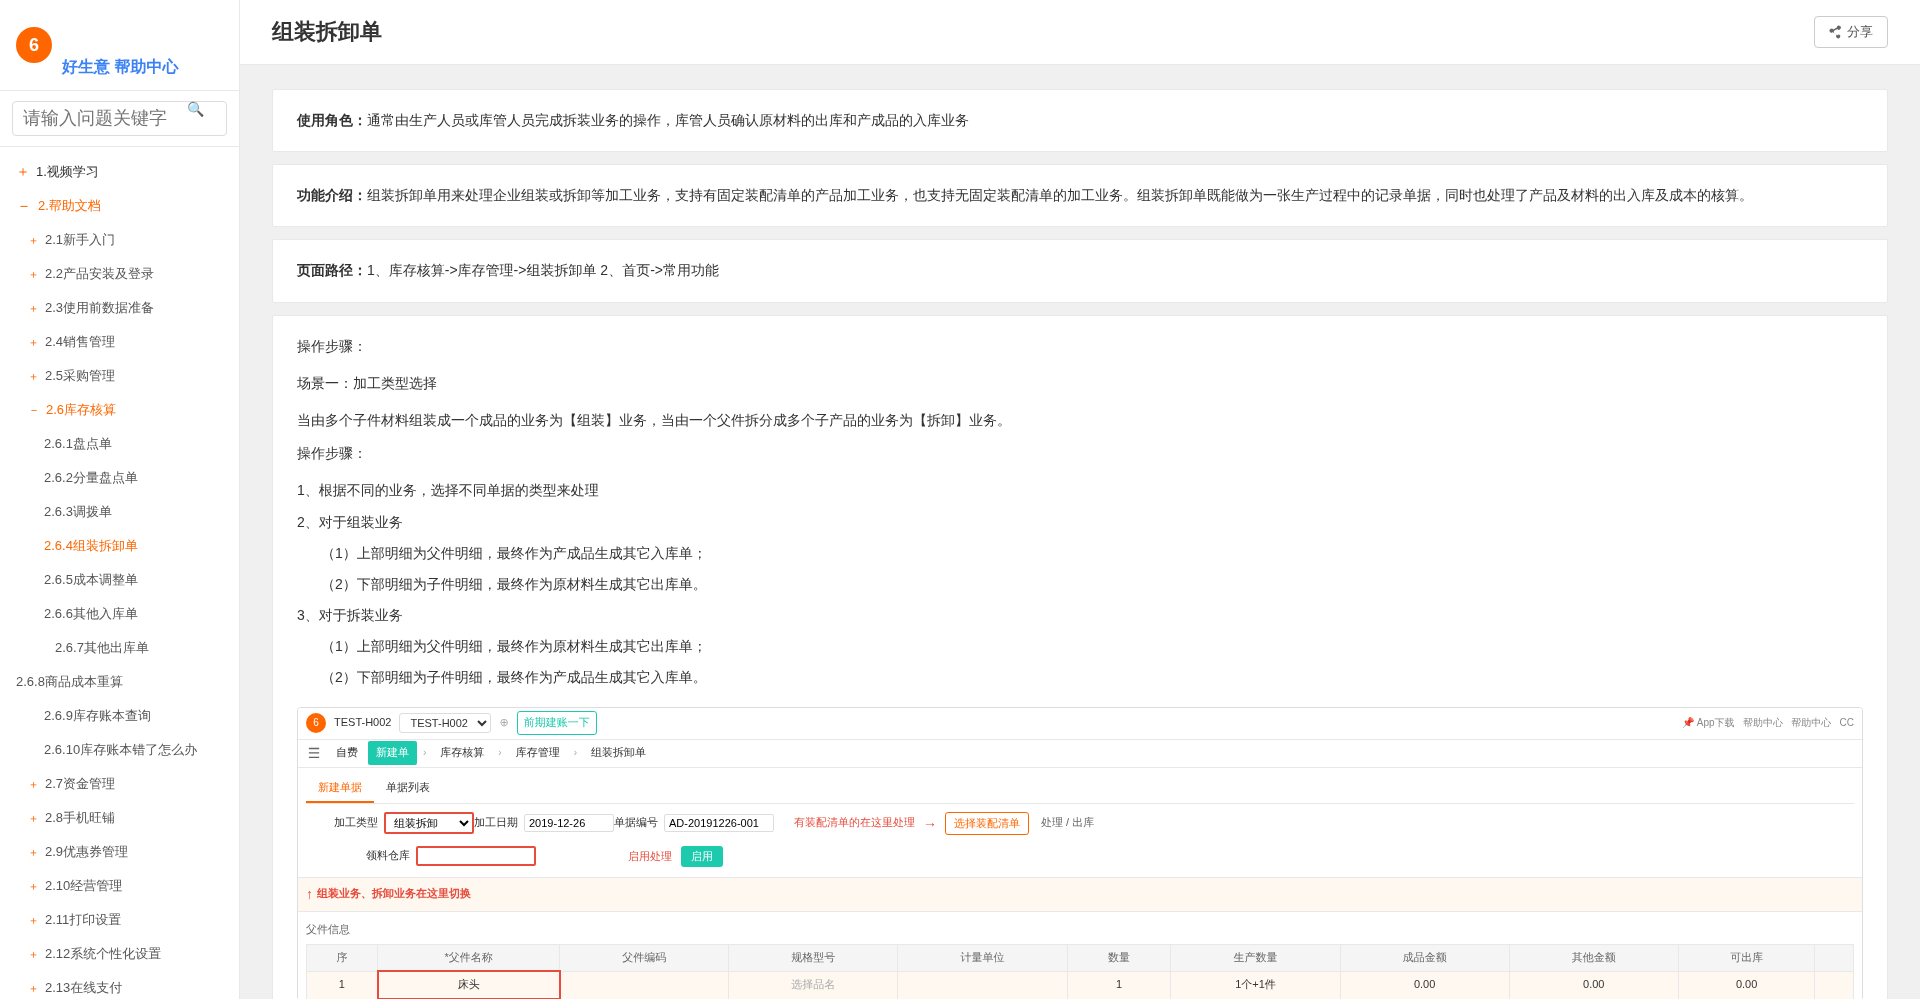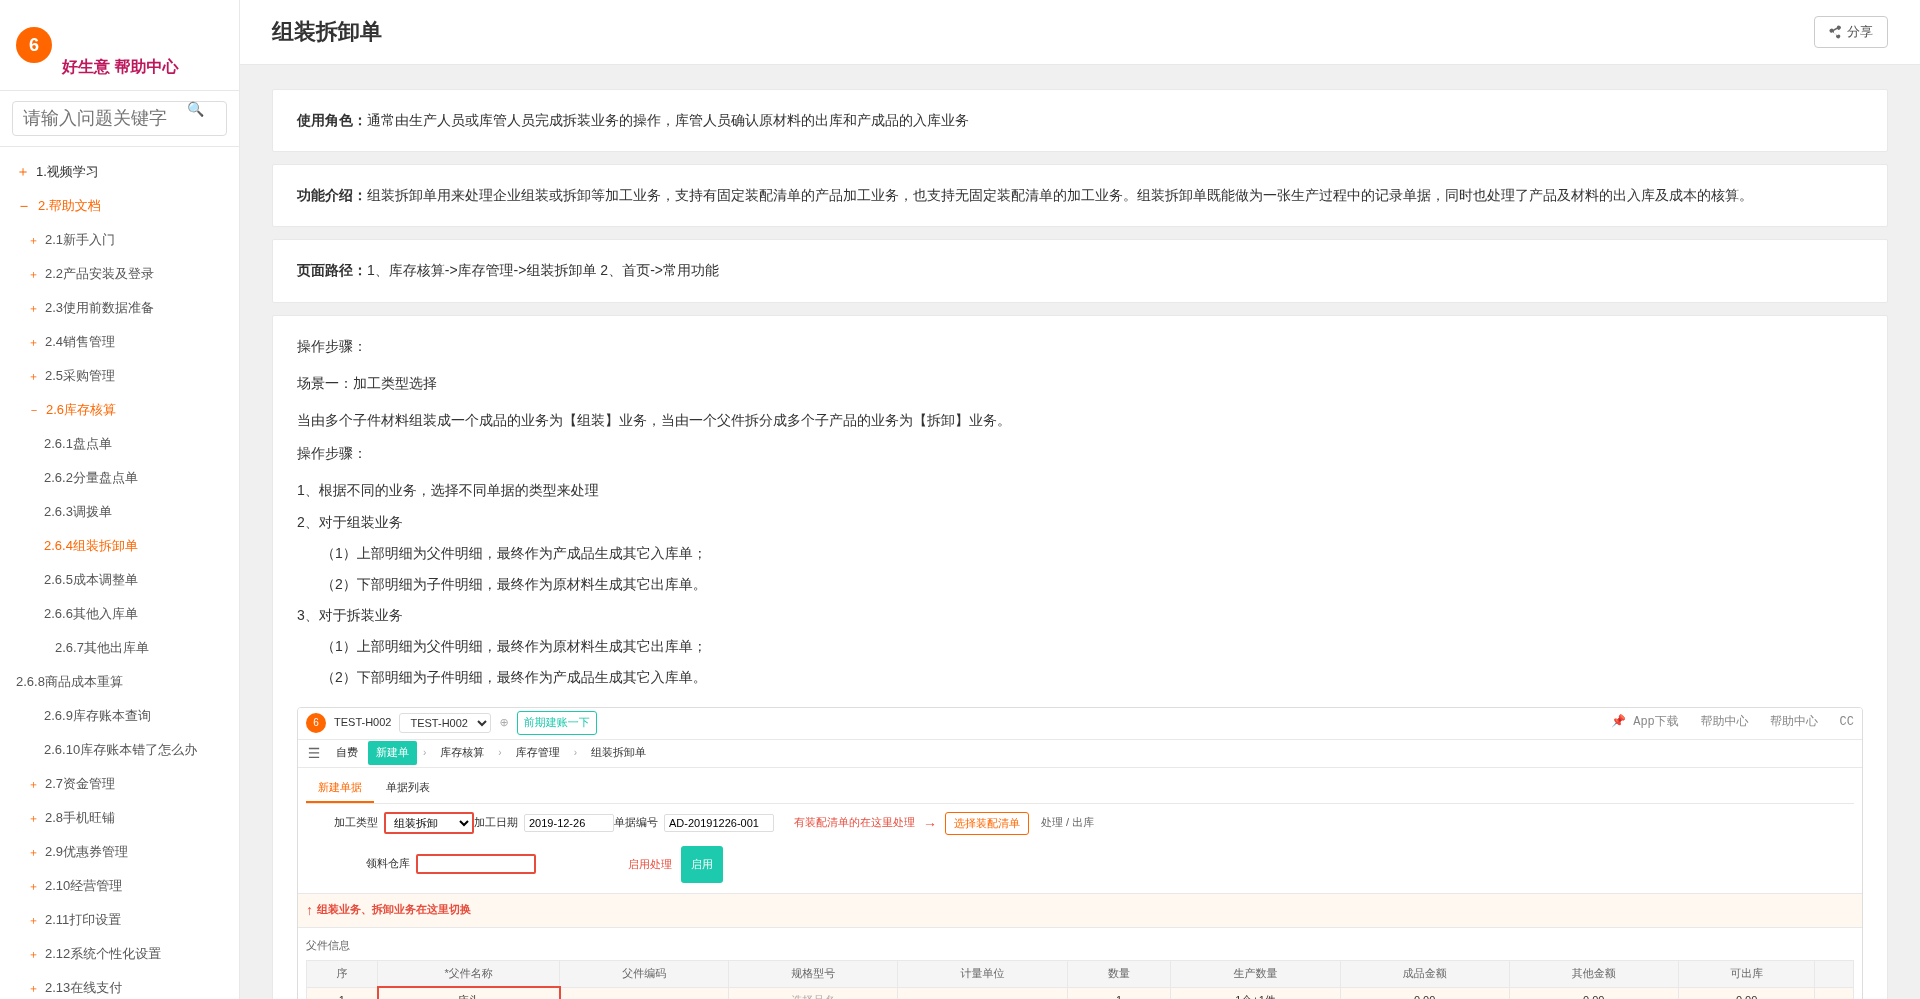--- a/index.html
+++ b/index.html
@@ -36,21 +36,21 @@
       color: #fff;
       font-size: 18px;
       font-weight: bold;
       margin-right: 10px;
       flex-shrink: 0;
     }
 
     .sidebar-title {
       font-size: 16px;
       font-weight: bold;
-      color: #be185d;
+      color: #3b82f6;
       margin-top: 45px;
     }
 
     .search-box {
       padding: 10px 12px;
       border-bottom: 1px solid #e8e8e8;
       display: flex;
       align-items: center;
       background: #fff;
     }
@@ -289,21 +289,21 @@
       font-size: 11px;
       width: 120px;
       background: #fff;
     }
 
     .app-btn-teal {
       background: #1dcaad;
       color: #fff;
       border: none;
       border-radius: 3px;
-      padding: 11px 10px;
+      padding: 3px 10px;
       font-size: 11px;
       cursor: pointer;
     }
 
     .app-btn-outline {
       background: #fff;
       color: #f60;
       border: 1px solid #f60;
       border-radius: 3px;
       padding: 3px 8px;
@@ -530,21 +530,21 @@
             <div class="app-topbar-left">
               <div class="app-orange-logo">6</div>
               <span style="font-size:11px; color:#333;">TEST-H002</span>
               <select class="app-dropdown">
                 <option>TEST-H002</option>
               </select>
               <span style="font-size:11px; color:#aaa;">⊕</span>
               <span style="font-size:11px; color:#1dcaad; border:1px solid #1dcaad; border-radius:3px; padding:1px 6px;">前期建账一下</span>
             </div>
             <div class="app-icon-row">
-              <span style="font-size:12px; color:#888;font-family:Liberation Mono, monospace;">📌 App下载 &nbsp; 帮助中心 &nbsp; 帮助中心 &nbsp; CC</span>
+              <span style="font-size:10px; color:#888;">📌 App下载 &nbsp; 帮助中心 &nbsp; 帮助中心 &nbsp; CC</span>
             </div>
           </div>
 
           <div class="app-menu">
             <span style="width:24px; font-size:14px; color:#666; cursor:pointer; text-align:center;">☰</span>
             <span class="app-menu-item">自费</span>
             <span class="app-menu-item active">新建单</span>
             <span style="font-size:10px; color:#aaa; margin: 0 4px;">›</span>
             <span class="app-menu-item">库存核算</span>
             <span style="font-size:10px; color:#aaa; margin: 0 4px;">›</span>

